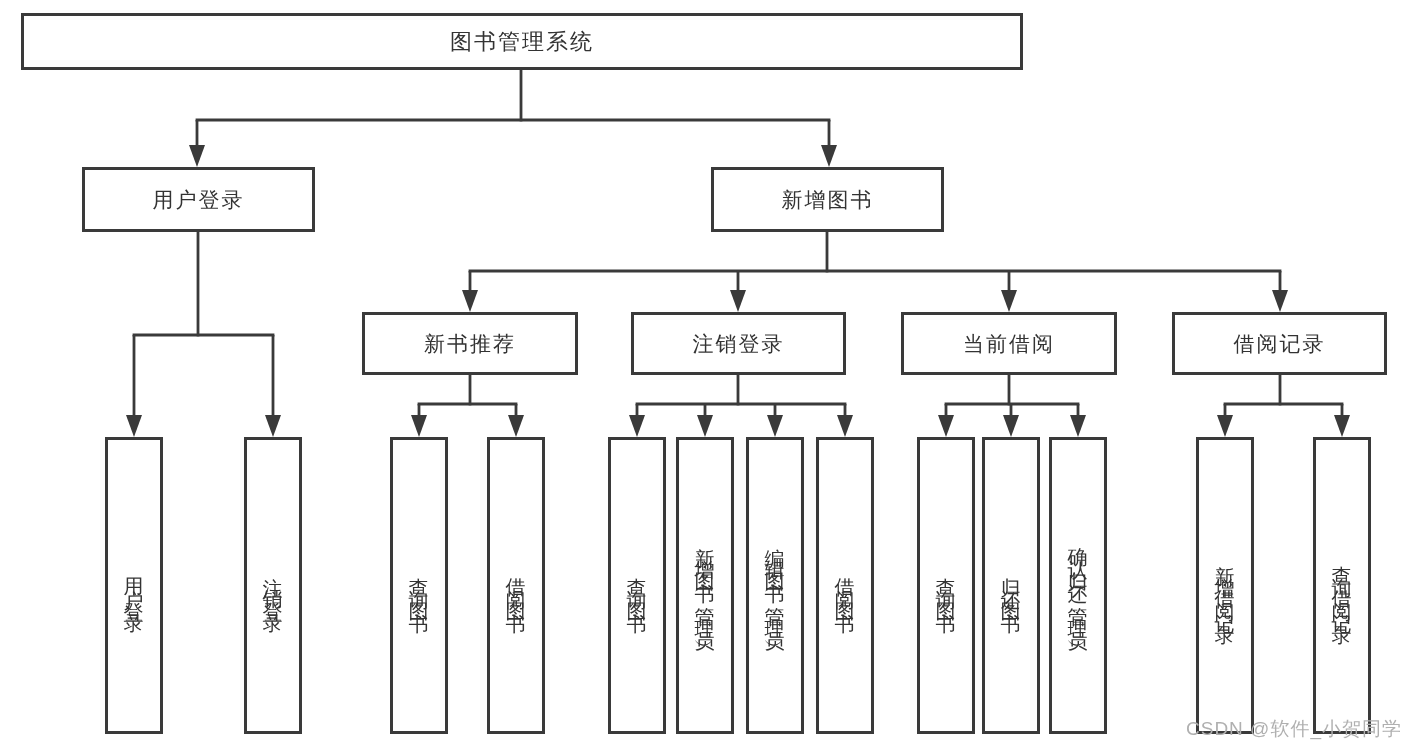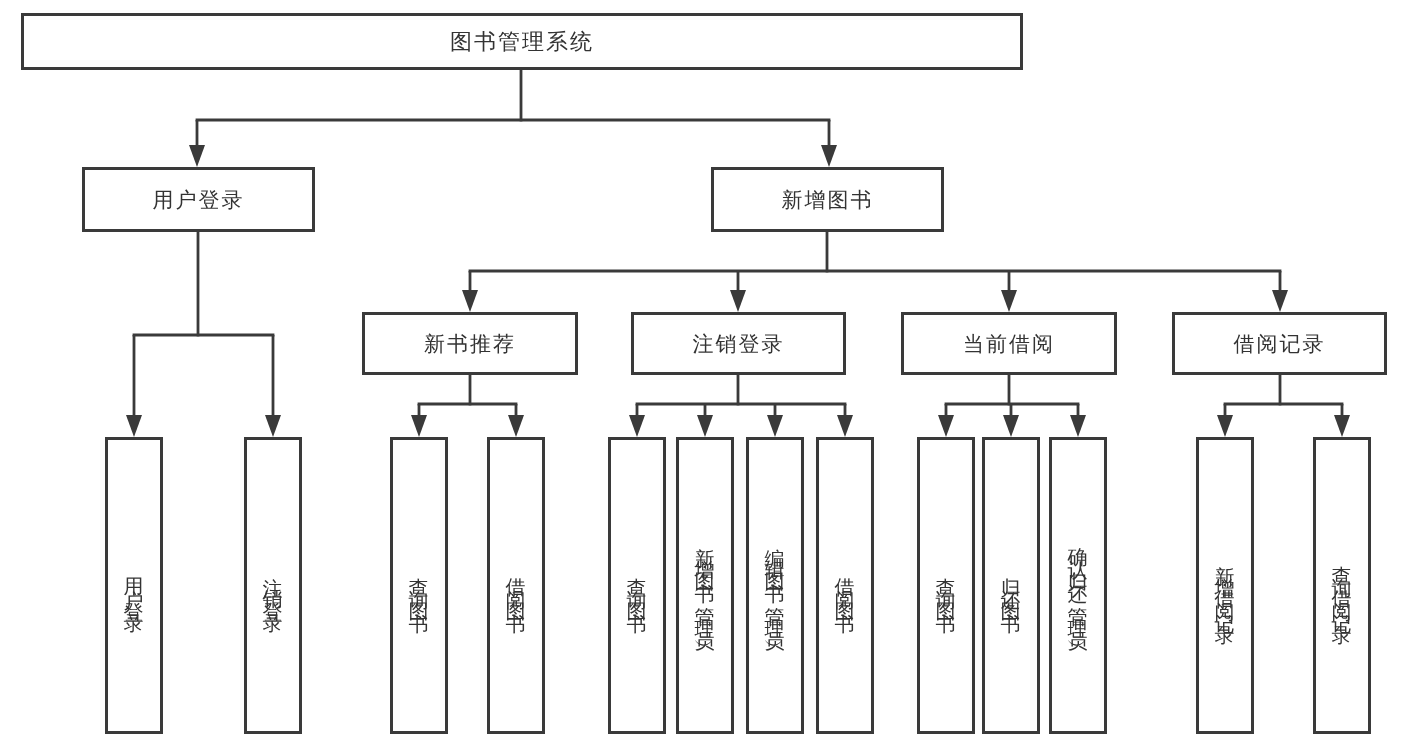--- a/index.html
+++ b/index.html
@@ -192,14 +192,15 @@
     <span class="vlabel">确认归还（管理员）</span>
   </div>
 
   <div class="box" style="left:1196px; top:437px; width:58px; height:297px;">
     <span class="vlabel">新增借阅记录</span>
   </div>
   <div class="box" style="left:1313px; top:437px; width:58px; height:297px;">
     <span class="vlabel">查询借阅记录</span>
   </div>
 
+  <div class="watermark">CSDN @软件_小贺同学</div>
 
 </div>
 
 </body></html>

